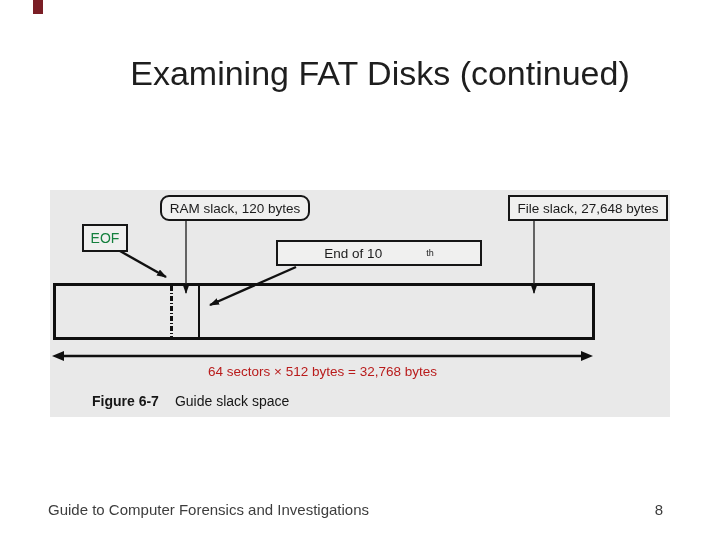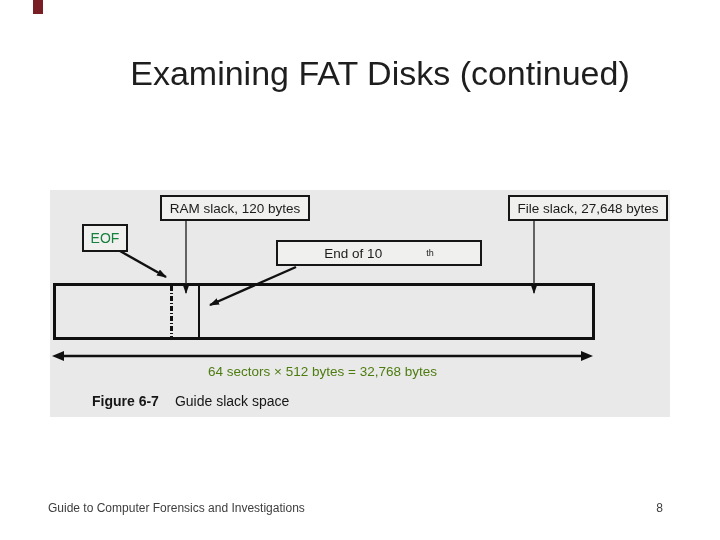--- a/index.html
+++ b/index.html
@@ -15,48 +15,48 @@
     font-size:34px;line-height:42px;color:#1e1e1e;font-weight:400;margin:0;padding-left:20px;
   }
   .figure-panel{
     position:absolute;left:50px;top:190px;width:620px;height:227px;background:#e9e9e9;
   }
   .label-box{
     position:absolute;background:#f0f0ef;border:2px solid #161616;box-sizing:border-box;
     display:flex;align-items:center;justify-content:center;
     font-size:13.5px;color:#1c1c1c;white-space:nowrap;
   }
-  .box-ram{left:110px;top:5px;width:150px;height:26px;}
+  .box-ram{left:110px;top:5px;width:150px;height:26px;border-radius:9px;}
   .box-file{left:458px;top:5px;width:160px;height:26px;}
   .box-eof{left:32px;top:34px;width:46px;height:28px;color:#15803d;font-size:14px;}
   .box-end10{left:226px;top:50px;width:206px;height:26px;gap:44px;}
   .box-end10 sup{font-size:9px;line-height:0;vertical-align:4px;}
   .sector-bar{
     position:absolute;left:3px;top:93px;width:542px;height:57px;
     border:3px solid #101010;box-sizing:border-box;background:transparent;
   }
   .dotted-line{
     position:absolute;left:120px;top:96px;width:3px;height:51px;
     background:repeating-linear-gradient(180deg,#101010 0 5px,rgba(0,0,0,0) 5px 7px,#101010 7px 8px,rgba(0,0,0,0) 8px 10px);
   }
   .solid-line{
     position:absolute;left:148px;top:96px;width:2px;height:51px;background:#101010;
   }
   .arrow-layer{position:absolute;left:0;top:0;width:620px;height:227px;}
   .measure-text{
     position:absolute;left:0;top:174px;width:545px;text-align:center;
-    font-size:13.5px;color:#4d7c0f;
+    font-size:13.5px;color:#b91c1c;
   }
   .figure-caption{
     position:absolute;left:2px;top:203px;font-size:14px;color:#161616;white-space:nowrap;
   }
   .figure-caption .cap-label{font-weight:bold;margin-right:16px;margin-left:40px;}
   .slide-footer{
     position:absolute;left:48px;top:501px;width:615px;display:flex;
-    justify-content:space-between;font-size:12px;color:#3d3d3d;
+    justify-content:space-between;font-size:15px;color:#3d3d3d;
   }
 </style>
 </head>
 <body>
 
 <div class="slide">
 
   <div class="accent-mark"></div>
 
   <h1 class="slide-title">Examining FAT Disks (continued)</h1>

